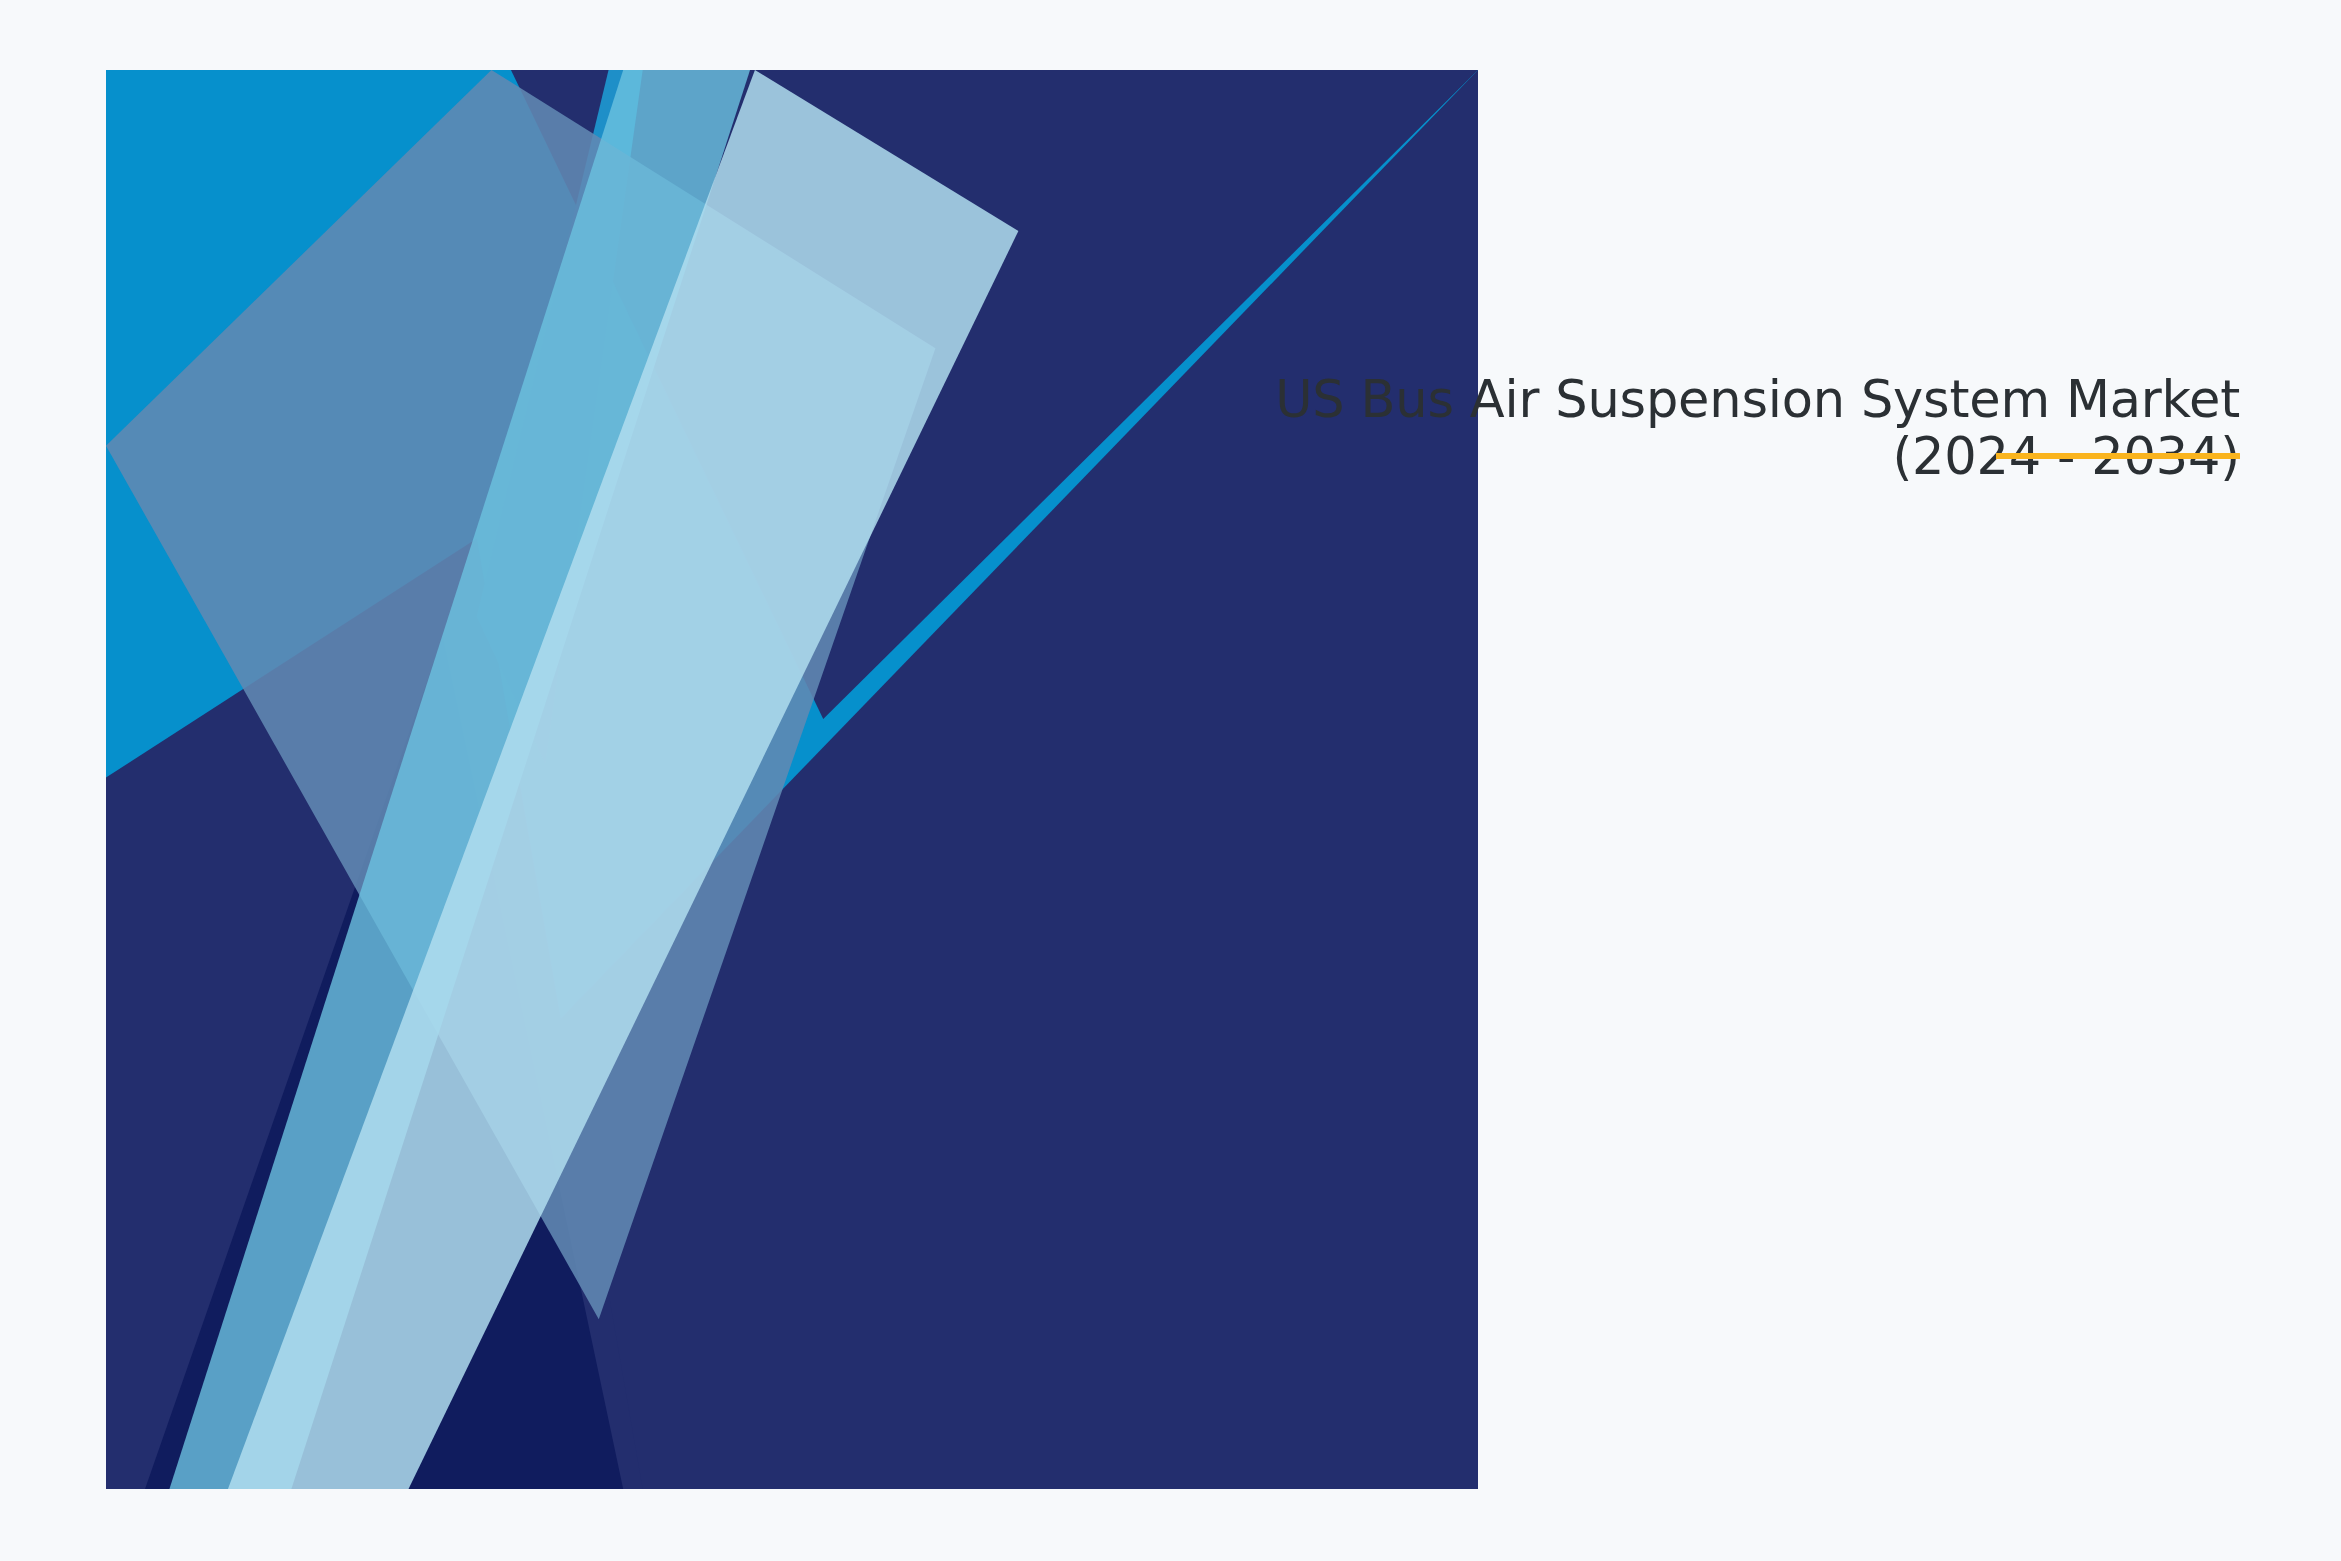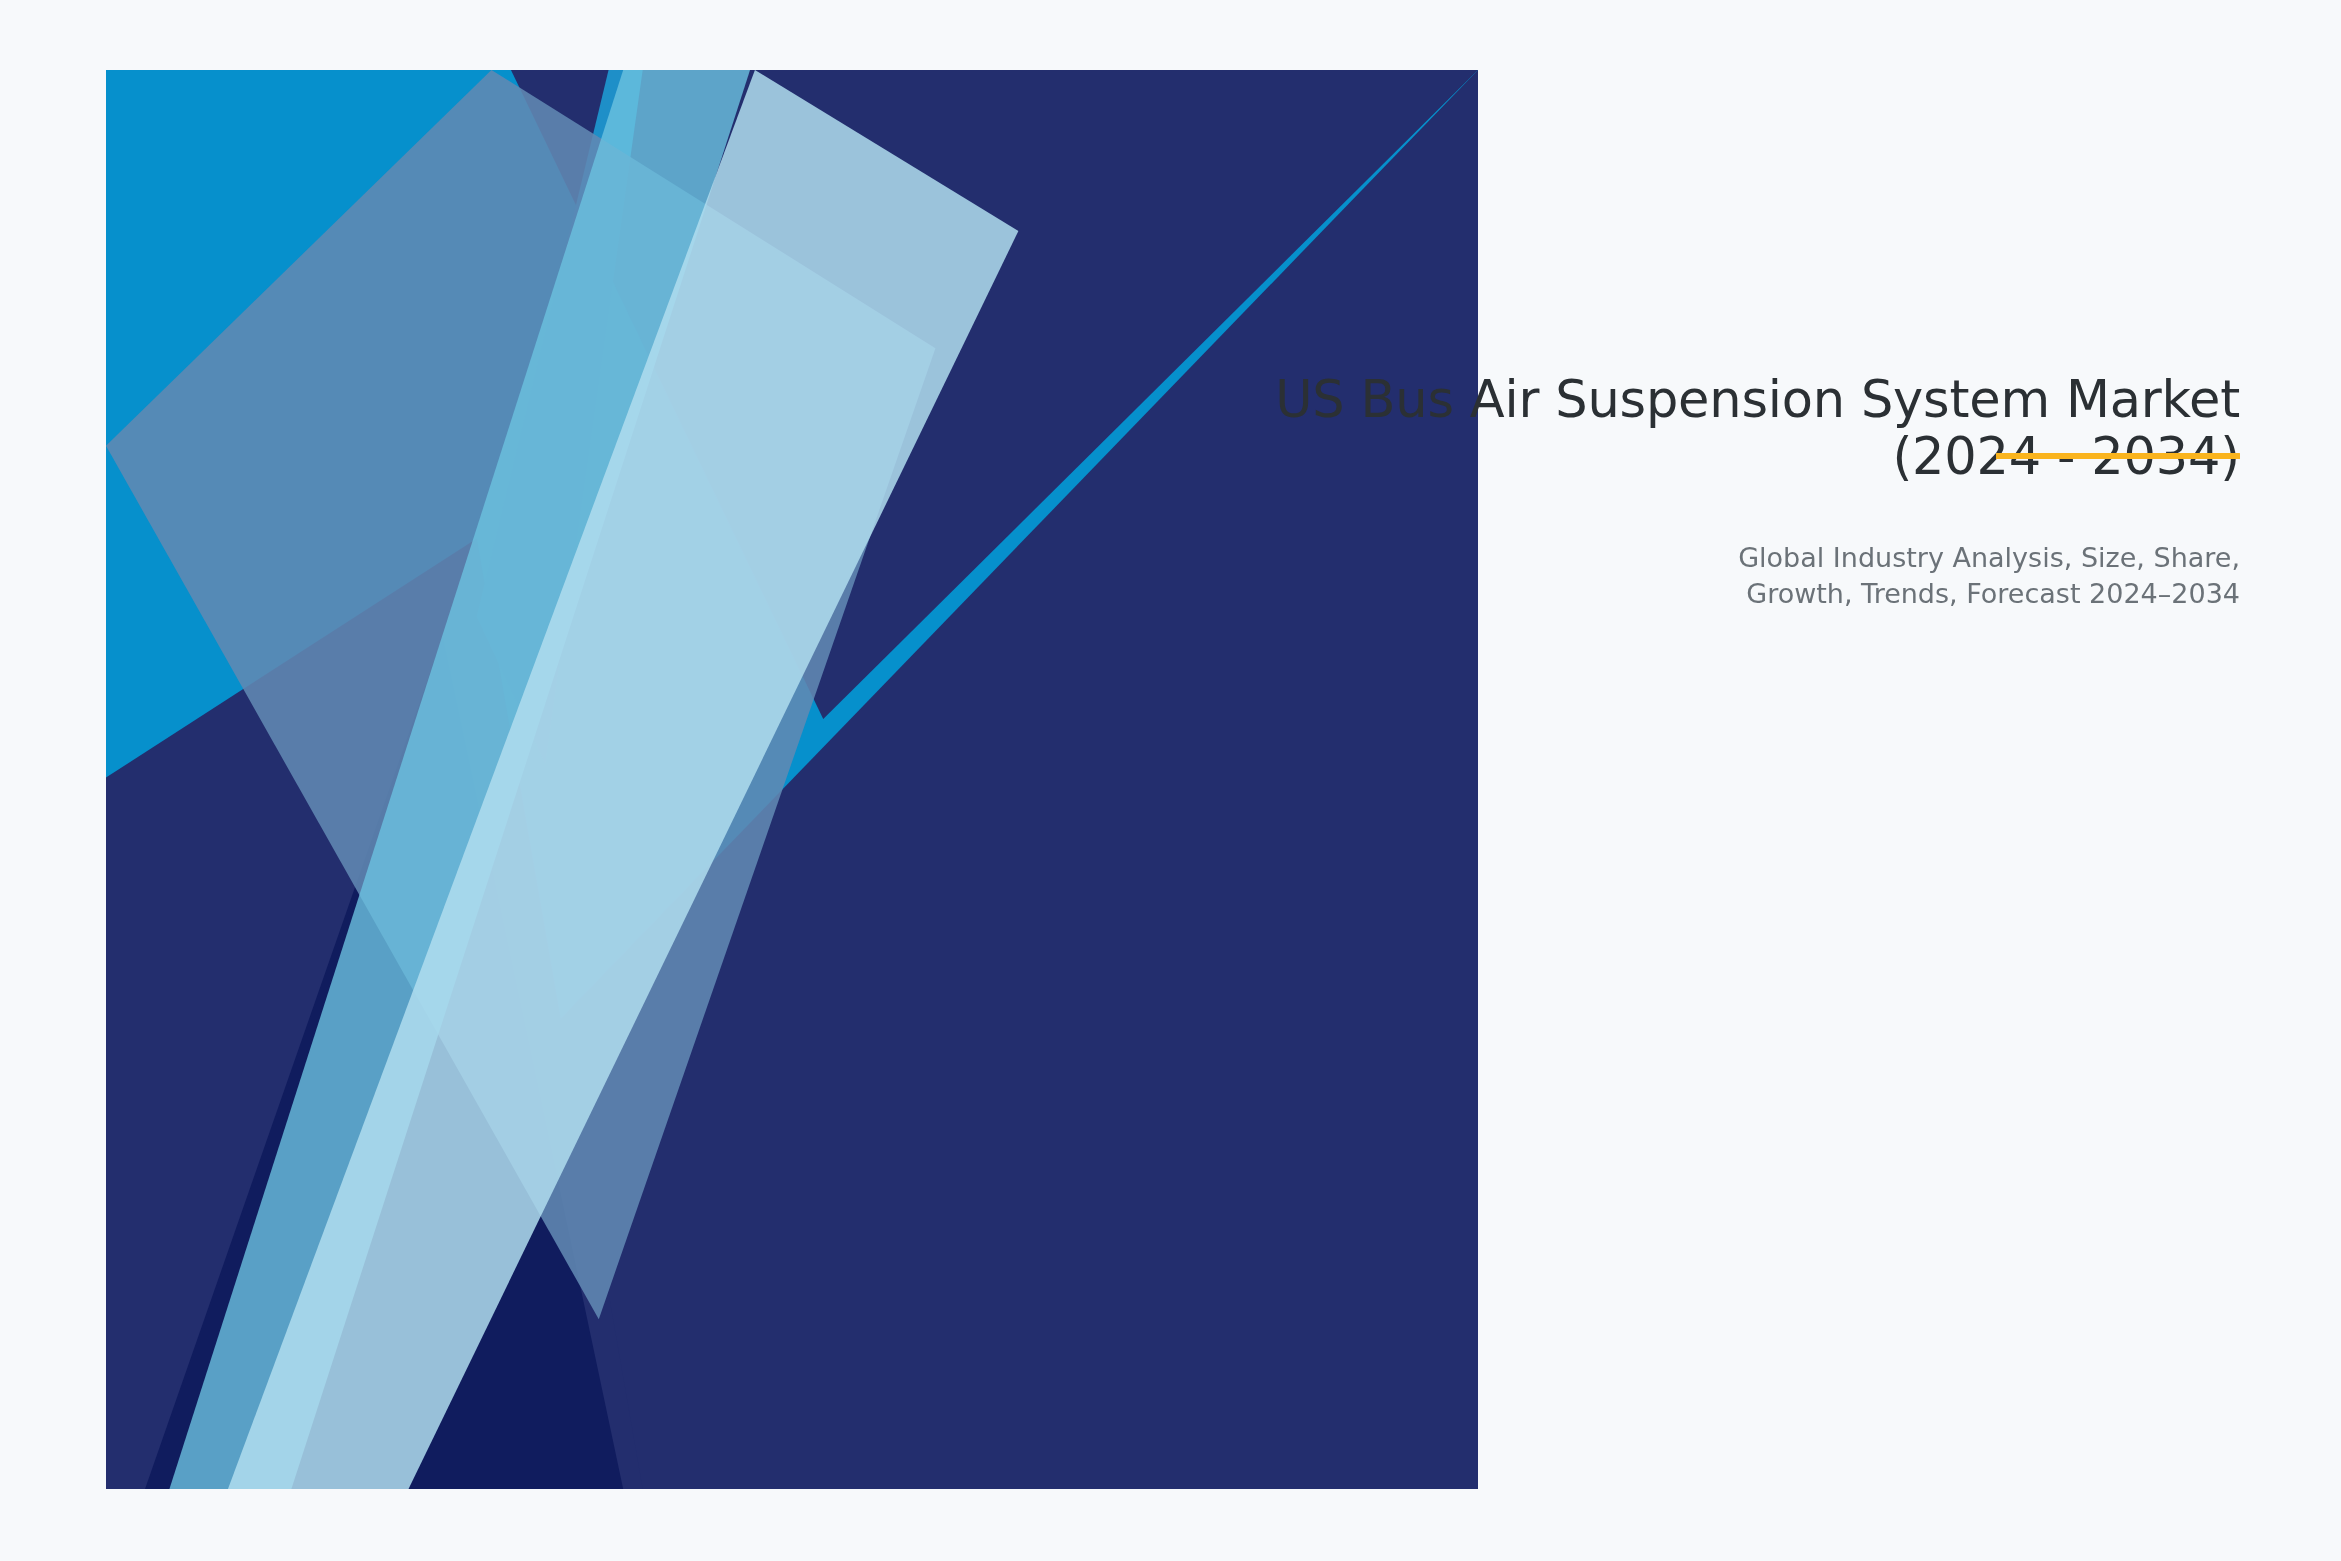--- a/index.html
+++ b/index.html
@@ -115,19 +115,17 @@
   </div>
 
   <div id="text-block">
 
     <div id="title-wrap">
       <h1 id="cover-title">US Bus Air Suspension System Market
 (2024 - 2034)</h1>
       <span id="title-accent"></span>
     </div>
 
-    <p id="cover-subtitle">Global Industry Analysis, Size, Share,
-Growth, Trends, Forecast 2024–2034</p>
 
   </div>
 
 </div>
 
 
 </body></html>

